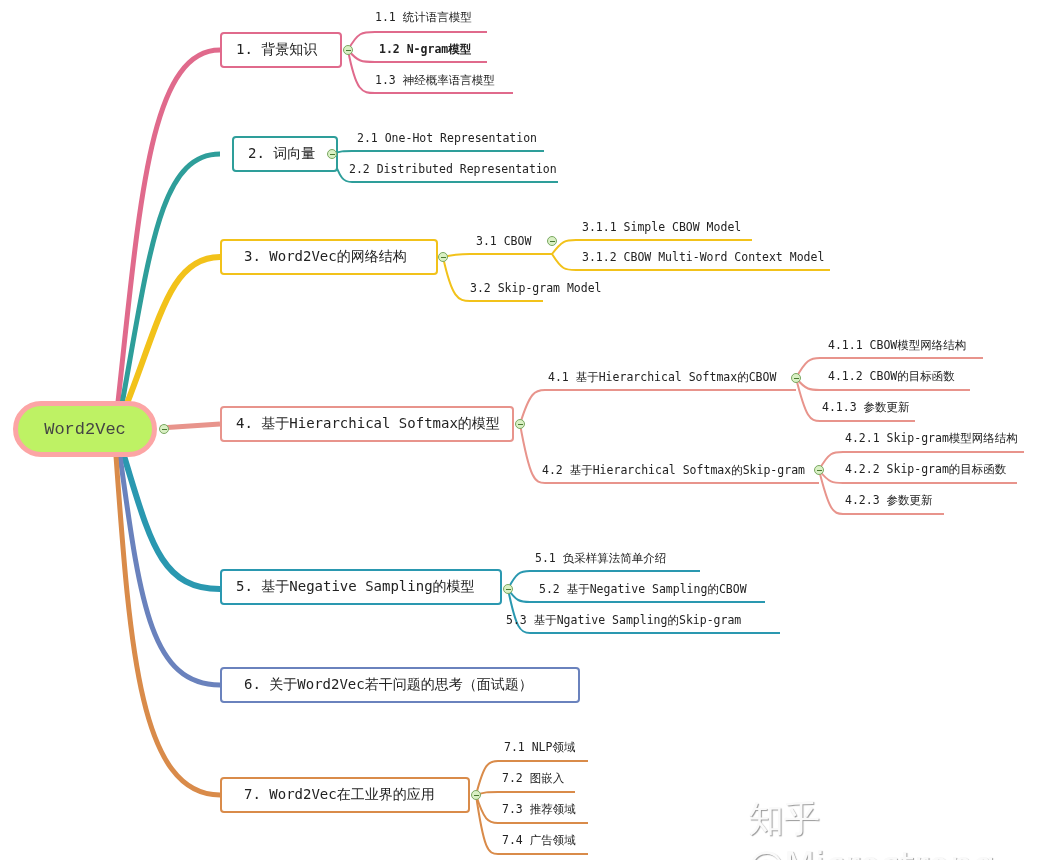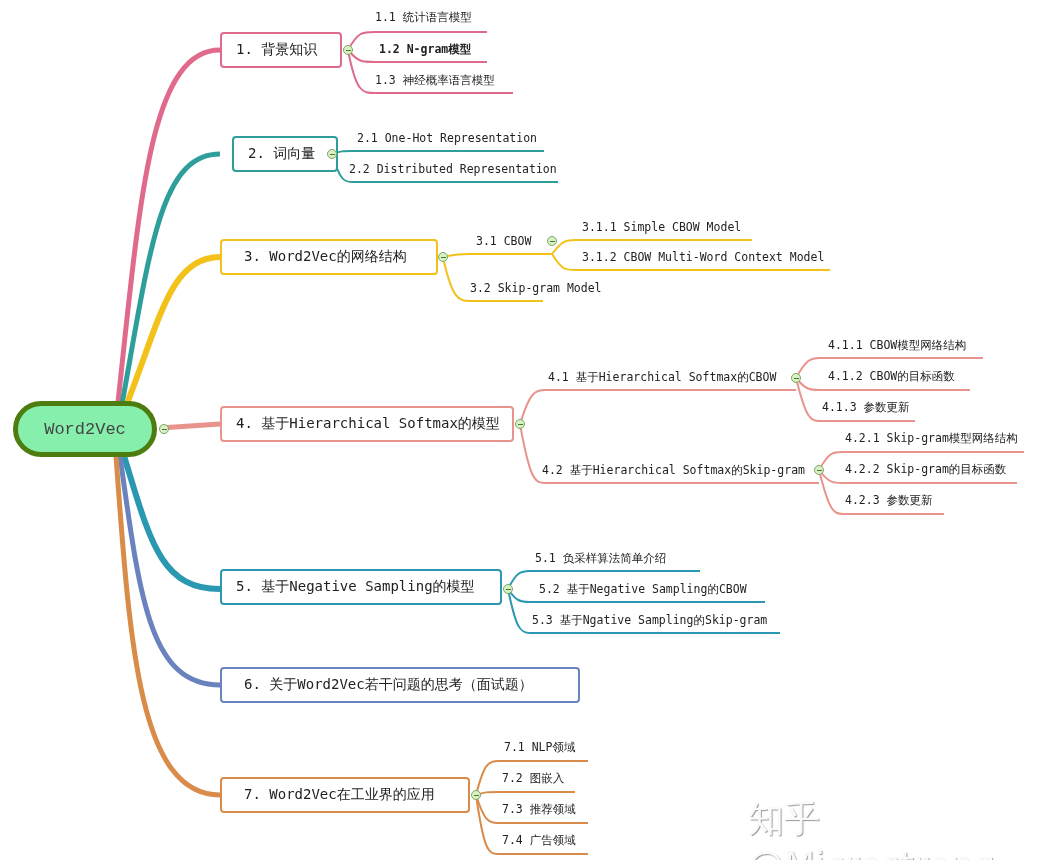--- a/index.html
+++ b/index.html
@@ -1,20 +1,20 @@
 <!DOCTYPE html>
 <html><head>
 <meta charset="utf-8">
 <style>
   html, body { margin:0; padding:0; background:#ffffff; }
   body { width:1044px; height:860px; position:relative; overflow:hidden;
          font-family:"DejaVu Sans Mono","Liberation Mono",monospace; }
   #canvas { position:absolute; left:0; top:0; width:1044px; height:860px; }
   .root { position:absolute; left:13px; top:401px; width:144px; height:56px;
-          border:5px solid #4d7c0f; border-radius:32px; background:#86efac;
+          border:5px solid #fca5a5; border-radius:32px; background:#bef264;
           display:flex; align-items:center; justify-content:center;
           font-family:"Liberation Mono","DejaVu Sans Mono",monospace;
           font-size:17px; color:#444; box-sizing:border-box; }
   .topic { position:absolute; height:36px; box-sizing:border-box; border:2px solid;
            border-radius:4px; background:#fff; display:flex; align-items:center;
            padding-left:14px; font-size:14px; color:#222;
            font-family:"DejaVu Sans Mono","Liberation Mono",monospace; white-space:nowrap; }
   .sub { position:absolute; font-size:11.5px; color:#222; white-space:nowrap;
          font-family:"DejaVu Sans Mono","Liberation Mono",monospace; }
   .toggle { position:absolute; width:10px; height:10px; border-radius:50%;
@@ -112,21 +112,21 @@
 <div class="sub" style="left:845px;top:431px;">4.2.1 Skip-gram模型网络结构</div>
 <div class="sub" style="left:845px;top:462px;">4.2.2 Skip-gram的目标函数</div>
 <div class="sub" style="left:845px;top:493px;">4.2.3 参数更新</div>
 
 <div class="topic" style="left:220px;top:569px;width:282px;border-color:#2a98b0;">
   <span>5. 基于Negative Sampling的模型</span>
 </div>
 <div class="toggle" style="left:503px;top:584px;"></div>
 <div class="sub" style="left:535px;top:551px;">5.1 负采样算法简单介绍</div>
 <div class="sub" style="left:539px;top:582px;">5.2 基于Negative Sampling的CBOW</div>
-<div class="sub" style="left:532px;top:613px;">5.3 基于Ngative Sampling的Skip-gram</div>
+<div class="sub" style="left:506px;top:613px;">5.3 基于Ngative Sampling的Skip-gram</div>
 
 <div class="topic" style="left:220px;top:667px;width:360px;border-color:#6a82bd;padding-left:22px;">
   <span>6. 关于Word2Vec若干问题的思考（面试题）</span>
 </div>
 
 <div class="topic" style="left:220px;top:777px;width:250px;border-color:#d98b4a;padding-left:22px;">
   <span>7. Word2Vec在工业界的应用</span>
 </div>
 <div class="toggle" style="left:471px;top:790px;"></div>
 <div class="sub" style="left:504px;top:740px;">7.1 NLP领域</div>

